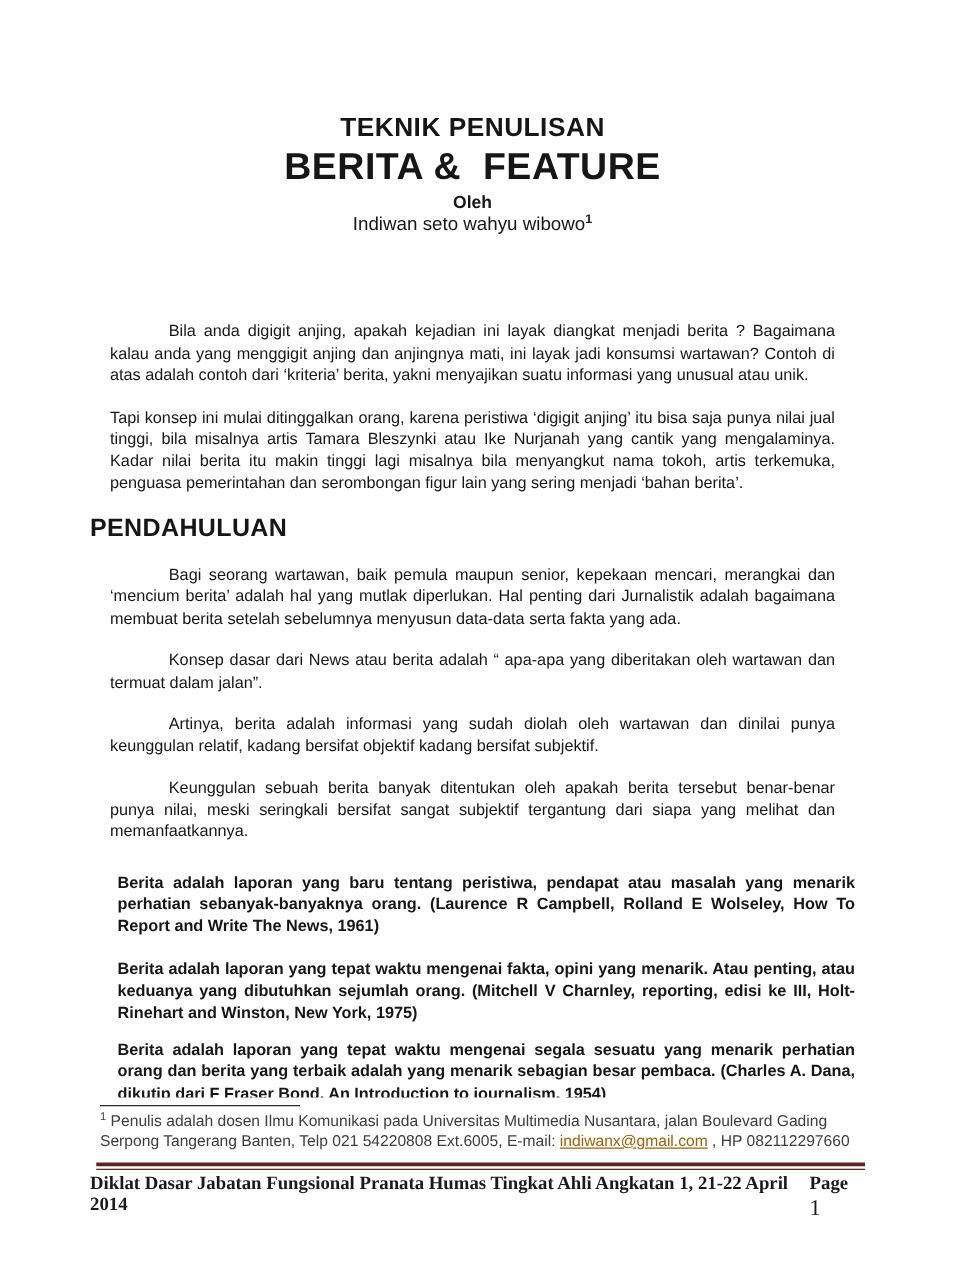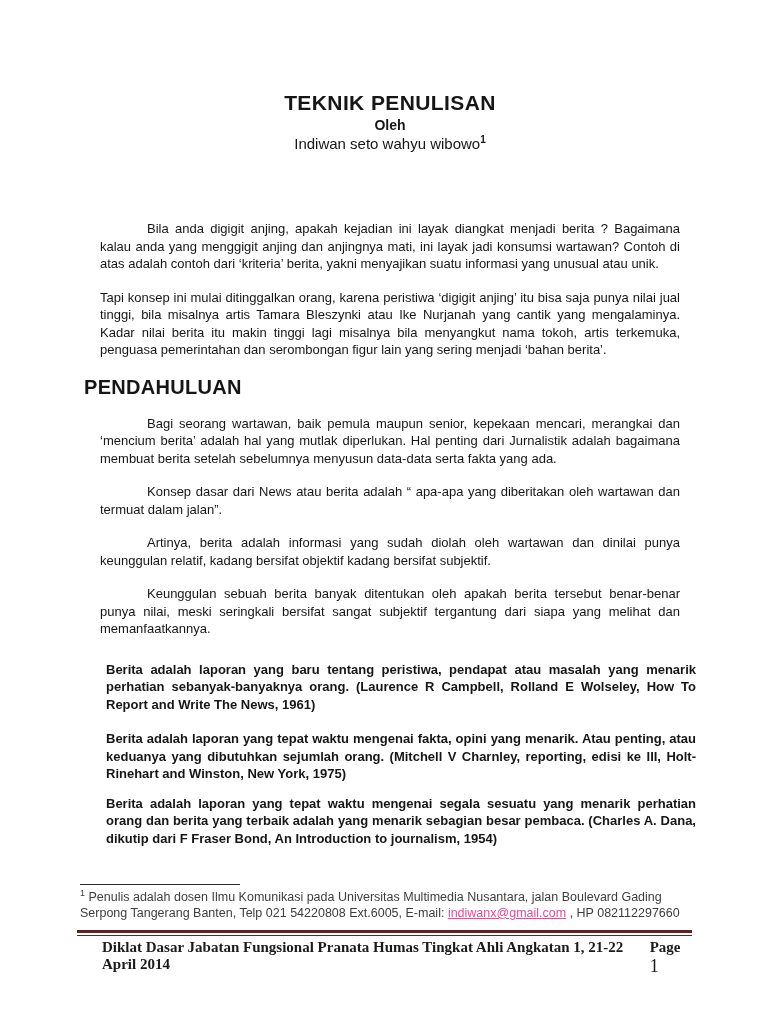--- a/index.html
+++ b/index.html
@@ -4,21 +4,21 @@
 <style>
   html,body { margin:0; padding:0; background:#ffffff; }
   .page {
     position:relative;
     width:768px; height:1024px;
     background:#ffffff;
     overflow:hidden;
     font-family:"Liberation Sans", sans-serif;
     color:#161616;
   }
-  .content { position:absolute; left:84px; top:0; width:612px; }
+  .content { position:absolute; left:72px; top:0; width:612px; }
 
   .doc-title1 {
     margin-top:90px; text-align:center;
     font-size:21px; line-height:26px; font-weight:bold; letter-spacing:0.4px;
   }
   .doc-title2 {
     text-align:center; font-size:30px; line-height:36px; font-weight:bold;
     white-space:pre-wrap; letter-spacing:0.4px;
   }
   .byline { text-align:center; font-size:14px; line-height:18px; font-weight:bold; }
@@ -48,38 +48,39 @@
   }
   .fn-rule {
     margin:6px 0 0 80px; width:160px; height:0;
     border-top:1.5px solid #2b2b2b;
   }
   .footnote {
     margin:5px 78px 0 80px; font-size:12.5px; line-height:15.8px;
     color:#3d3d3d; text-align:left;
   }
   .footnote sup { font-size:9px; vertical-align:super; line-height:0; }
-  .footnote a { color:#ec4899; text-decoration:underline; }
+  .footnote a { color:#a16207; text-decoration:underline; }
   .footer-rule {
     margin:8px 76px 0 77px; height:2.5px;
     border-top:3.5px solid #5E2423; border-bottom:1.5px solid #5E2423;
   }
   .footer-row {
-    margin:3px 78px 0 102px; display:flex; justify-content:space-between; align-items:baseline;
+    margin:3px 78px 0 72px; display:flex; justify-content:space-between; align-items:baseline;
     font-family:"Liberation Serif", serif; font-weight:bold; font-size:15px; color:#1a1a1a;
   }
   .page-num { font-size:18px; font-weight:normal; }
 </style>
 </head>
 <body>
 
 <div class="page">
   <div class="content">
 
     <div class="doc-title1">TEKNIK PENULISAN</div>
+    <div class="doc-title2">BERITA &amp;  FEATURE</div>
     <div class="byline">Oleh</div>
     <div class="author"><span>Indiwan seto wahyu wibowo</span><sup>1</sup></div>
 
     <div class="intro">
       <p class="body-p indent">Bila anda digigit anjing, apakah kejadian ini layak diangkat menjadi berita ? Bagaimana kalau anda yang menggigit anjing dan anjingnya mati, ini layak jadi konsumsi wartawan? Contoh di atas adalah contoh dari ‘kriteria’ berita, yakni menyajikan suatu informasi yang unusual atau unik.</p>
       <p class="body-p">Tapi konsep ini mulai ditinggalkan orang, karena peristiwa ‘digigit anjing’ itu bisa saja punya nilai jual tinggi, bila misalnya artis Tamara Bleszynki atau Ike Nurjanah yang cantik yang mengalaminya. Kadar nilai berita itu makin tinggi lagi misalnya bila menyangkut nama tokoh, artis terkemuka, penguasa pemerintahan dan serombongan figur lain yang sering menjadi ‘bahan berita’.</p>
     </div>
 
     <h1 class="section-heading">PENDAHULUAN</h1>
 

